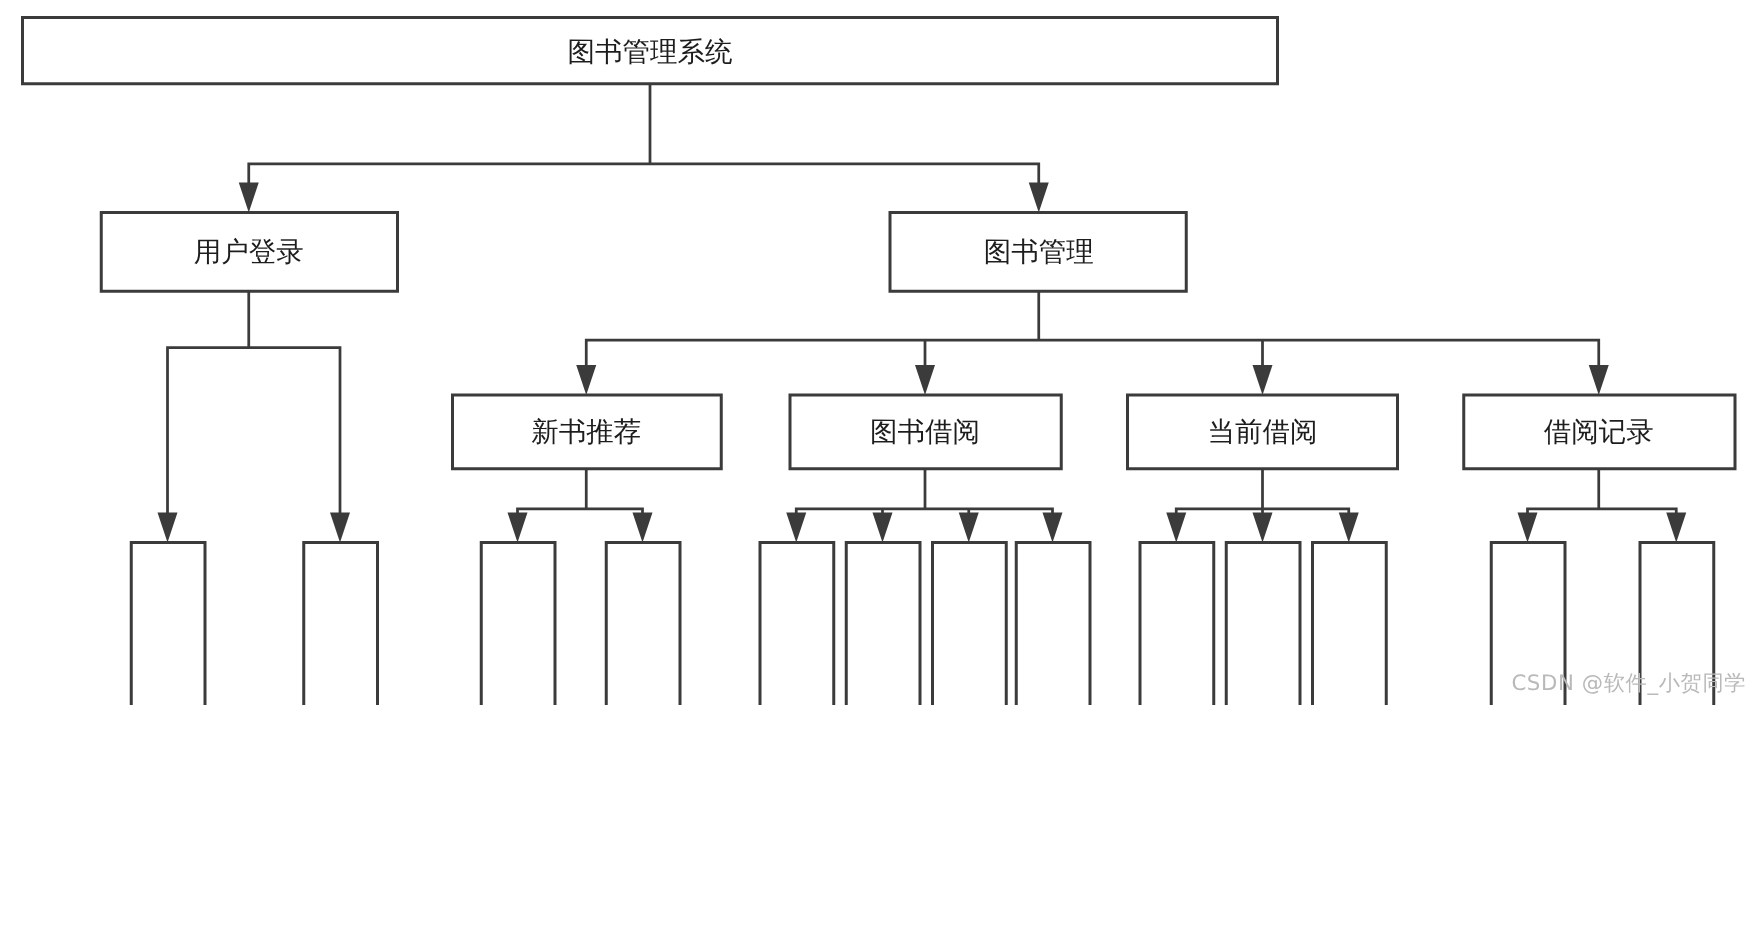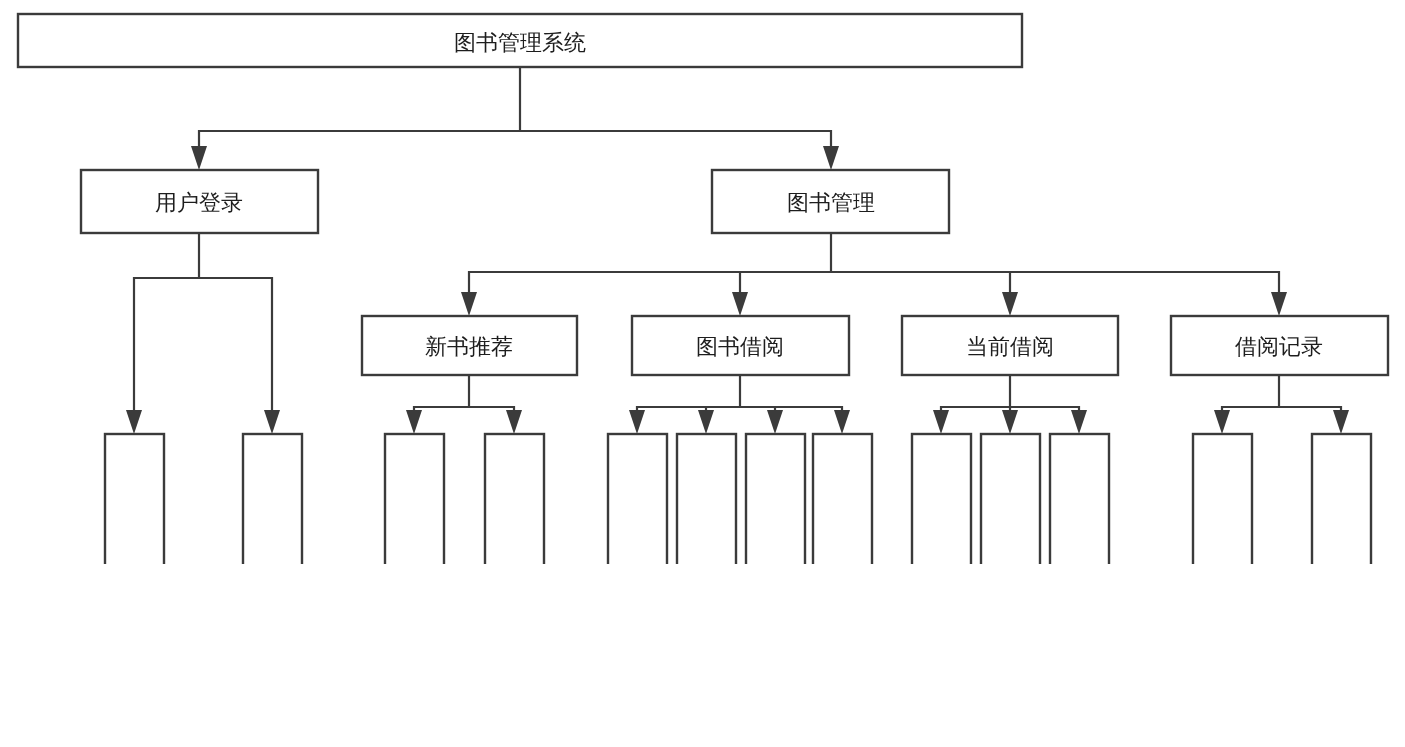--- a/index.html
+++ b/index.html
@@ -197,13 +197,14 @@
     <g>
       <rect class="node-box" x="1193" y="434" width="59" height="299"></rect>
       <text class="node-label label-v" x="1223" y="583">新增借阅记录</text>
     </g>
     <g>
       <rect class="node-box" x="1312" y="434" width="59" height="299"></rect>
       <text class="node-label label-v" x="1342" y="583">查询借阅记录</text>
     </g>
   </svg>
 
+  <div class="watermark">CSDN @软件_小贺同学</div>
 </div>
 
 </body></html>

